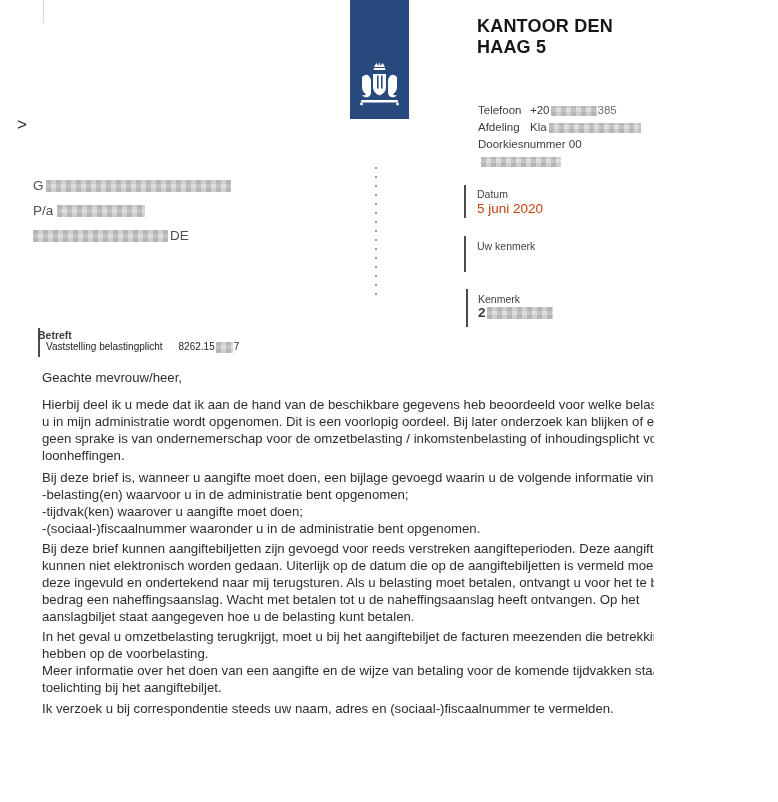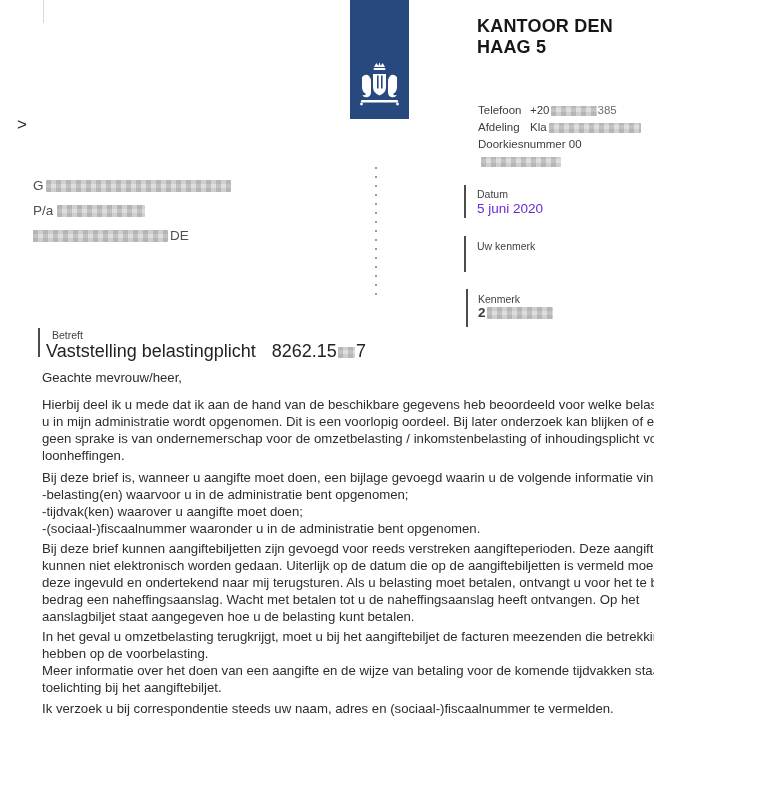--- a/index.html
+++ b/index.html
@@ -28,23 +28,23 @@
   .chev{position:absolute;left:17px;top:115px;font-size:17px;color:#222;}
   .retline{position:absolute;left:45px;top:122px;font-size:10.5px;letter-spacing:.6px;color:#4a4a4a;}
   
   .recipient{position:absolute;left:33px;top:173px;font-size:13.5px;line-height:25px;color:#4f4f4f;}
   
   .dots{position:absolute;left:375px;top:167px;width:2px;height:130px;
     background-image:repeating-linear-gradient(180deg,#9b9b9b 0 2px,transparent 2px 9px);}
   
   .vbar{position:absolute;width:2px;background:#4c4c4c;}
   .meta-label{position:absolute;font-size:10.5px;color:#3f3f3f;}
-  .meta-value{position:absolute;font-size:13.5px;color:#6d28d9;}
+  .meta-value{position:absolute;font-size:13.5px;color:#c2410c;}
   
-  .subject-value{position:absolute;left:46px;top:341px;font-size:18px;color:#222;}
+  .subject-value{position:absolute;left:46px;top:341px;font-size:10px;color:#222;}
   .subject-ref{margin-left:16px;}
   
   .para{position:absolute;left:42px;width:700px;font-size:13.2px;line-height:17px;color:#2d2d2d;white-space:pre-line;}
   
   .watermark{position:absolute;right:8px;top:757px;font-size:23px;letter-spacing:2px;color:#d7d5ce;}
 </style>
 </head>
 <body>
 
 <div class="page">
@@ -104,21 +104,21 @@
   <div class="meta-value" style="left:477px;top:201px;">5 juni 2020</div>
 
   <div class="vbar" style="left:464px;top:236px;height:36px;"></div>
   <div class="meta-label" style="left:477px;top:240px;">Uw kenmerk</div>
 
   <div class="vbar" style="left:466px;top:289px;height:38px;"></div>
   <div class="meta-label" style="left:478px;top:293px;">Kenmerk</div>
   <div class="meta-value" style="left:478px;top:305px;font-weight:bold;color:#3a3a3a;"><span>2</span><span class="redact" style="width:66px;height:12px;margin-left:1px;"></span></div>
 
   <div class="vbar" style="left:38px;top:328px;height:29px;"></div>
-  <div class="meta-label" style="left:52px;top:329px;">Betreft</div>
+  <div class="meta-label" style="left:38px;top:329px;font-weight:bold;">Betreft</div>
   <div class="subject-value">
     <span>Vaststelling belastingplicht</span><span class="subject-ref">8262.15</span><span class="redact" style="width:17px;height:11px;margin:0 1px;"></span><span>7</span>
   </div>
 
   <div class="para" style="top:369px;">Geachte mevrouw/heer,</div>
   <div class="para" style="top:396px;">Hierbij deel ik u mede dat ik aan de hand van de beschikbare gegevens heb beoordeeld voor welke belastingen
 u in mijn administratie wordt opgenomen. Dit is een voorlopig oordeel. Bij later onderzoek kan blijken of er wel of
 geen sprake is van ondernemerschap voor de omzetbelasting / inkomstenbelasting of inhoudingsplicht voor de
 loonheffingen.</div>
   <div class="para" style="top:469px;">Bij deze brief is, wanneer u aangifte moet doen, een bijlage gevoegd waarin u de volgende informatie vindt:

